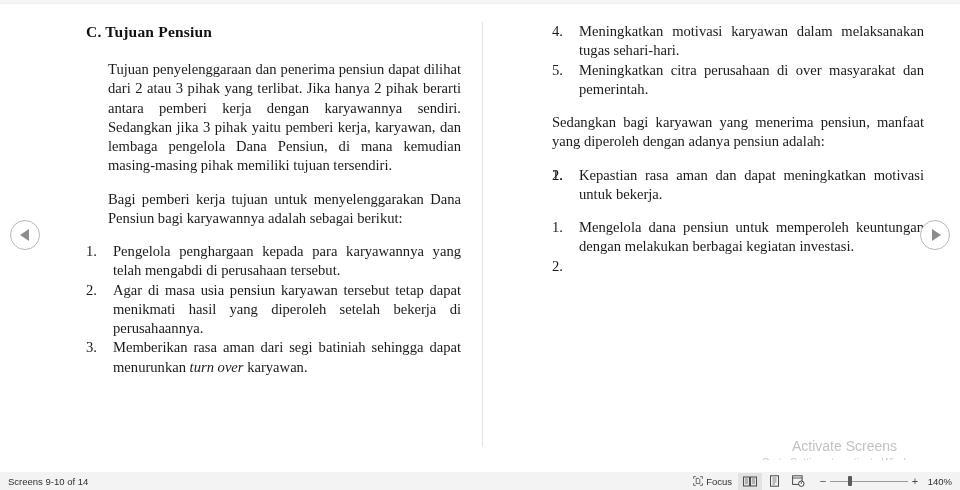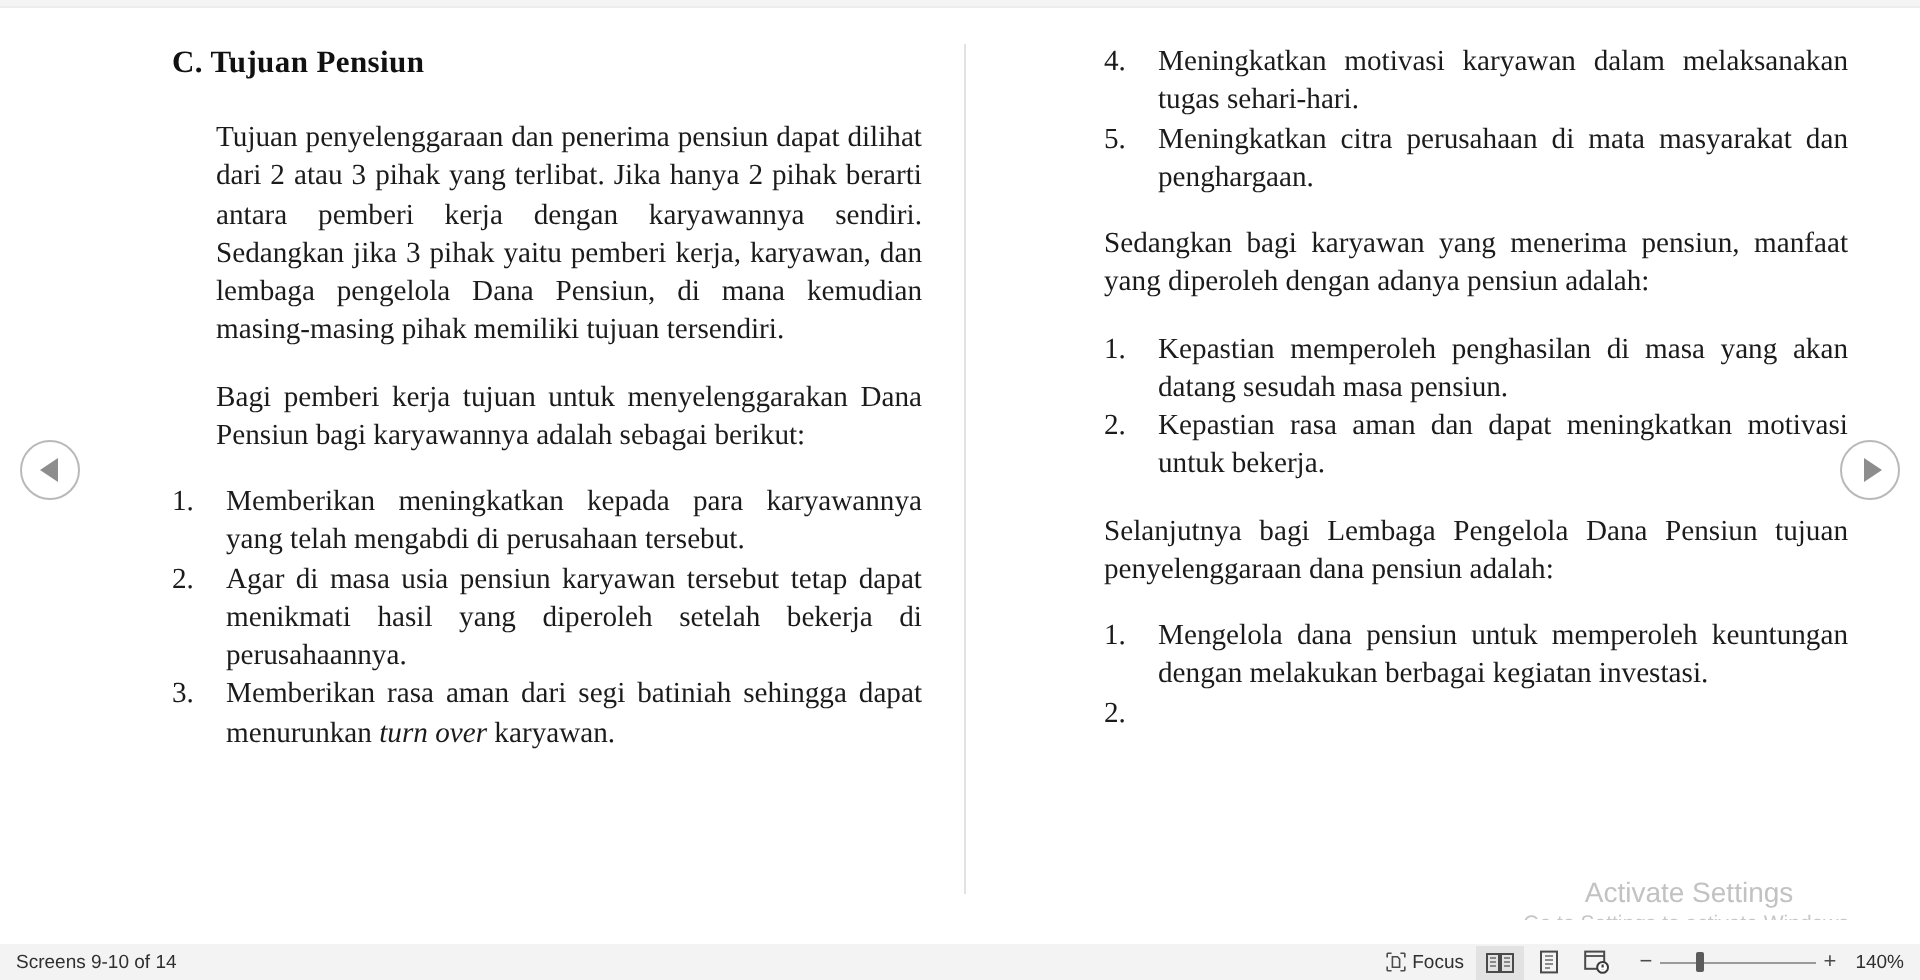--- a/index.html
+++ b/index.html
@@ -252,21 +252,21 @@
 
         <h1 class="heading">C. Tujuan Pensiun</h1>
 
         <p class="para indent">Tujuan penyelenggaraan dan penerima pensiun dapat dilihat dari 2 atau 3 pihak yang terlibat. Jika hanya 2 pihak berarti antara pemberi kerja dengan karyawannya sendiri. Sedangkan jika 3 pihak yaitu pemberi kerja, karyawan, dan lembaga pengelola Dana Pensiun, di mana kemudian masing-masing pihak memiliki tujuan tersendiri.</p>
 
         <p class="para indent">Bagi pemberi kerja tujuan untuk menyelenggarakan Dana Pensiun bagi karyawannya adalah sebagai berikut:</p>
 
         <ol class="numlist">
           <li>
             <span class="marker">1.</span>
-            <span>Memberikan meningkatkan kepada para karyawannya yang telah mengabdi di perusahaan tersebut.</span>
+            <span>Pengelola penghargaan kepada para karyawannya yang telah mengabdi di perusahaan tersebut.</span>
           </li>
           <li>
             <span class="marker">2.</span>
             <span>Agar di masa usia pensiun karyawan tersebut tetap dapat menikmati hasil yang diperoleh setelah bekerja di perusahaannya.</span>
           </li>
           <li>
             <span class="marker">3.</span>
             <span><span>Memberikan rasa aman dari segi batiniah sehingga dapat menurunkan </span><em class="ital">turn over</em><span> karyawan.</span></span>
           </li>
         </ol>
@@ -277,38 +277,36 @@
     <div class="page page-right">
       <div class="page-inner-right">
 
         <ol class="numlist">
           <li>
             <span class="marker">4.</span>
             <span>Meningkatkan motivasi karyawan dalam melaksanakan tugas sehari-hari.</span>
           </li>
           <li>
             <span class="marker">5.</span>
-            <span>Meningkatkan citra perusahaan di mata masyarakat dan penghargaan.</span>
+            <span>Meningkatkan citra perusahaan di over masyarakat dan pemerintah.</span>
           </li>
         </ol>
 
         <p class="para">Sedangkan bagi karyawan yang menerima pensiun, manfaat yang diperoleh dengan adanya pensiun adalah:</p>
 
         <ol class="numlist">
           <li>
             <span class="marker">1.</span>
-            <span>Kepastian memperoleh penghasilan di masa yang akan datang sesudah masa pensiun.</span>
           </li>
           <li>
             <span class="marker">2.</span>
             <span>Kepastian rasa aman dan dapat meningkatkan motivasi untuk bekerja.</span>
           </li>
         </ol>
 
-        <p class="para">Selanjutnya bagi Lembaga Pengelola Dana Pensiun tujuan penyelenggaraan dana pensiun adalah:</p>
 
         <ol class="numlist tight">
           <li>
             <span class="marker">1.</span>
             <span>Mengelola dana pensiun untuk memperoleh keuntungan dengan melakukan berbagai kegiatan investasi.</span>
           </li>
           <li>
             <span class="marker">2.</span>
           </li>
         </ol>
@@ -317,21 +315,21 @@
     </div>
 
     <div class="nav-btn nav-prev" title="Previous page">
       <span class="tri"></span>
     </div>
     <div class="nav-btn nav-next" title="Next page">
       <span class="tri"></span>
     </div>
 
     <div class="watermark">
-      <div class="wm-title">Activate Settings</div>
+      <div class="wm-title">Activate Screens</div>
       <div class="wm-sub">Go to Settings to activate Windows.</div>
     </div>
 
   </div>
 
   <div class="hscroll-track">
     
   </div>
 
   <div class="statusbar">

